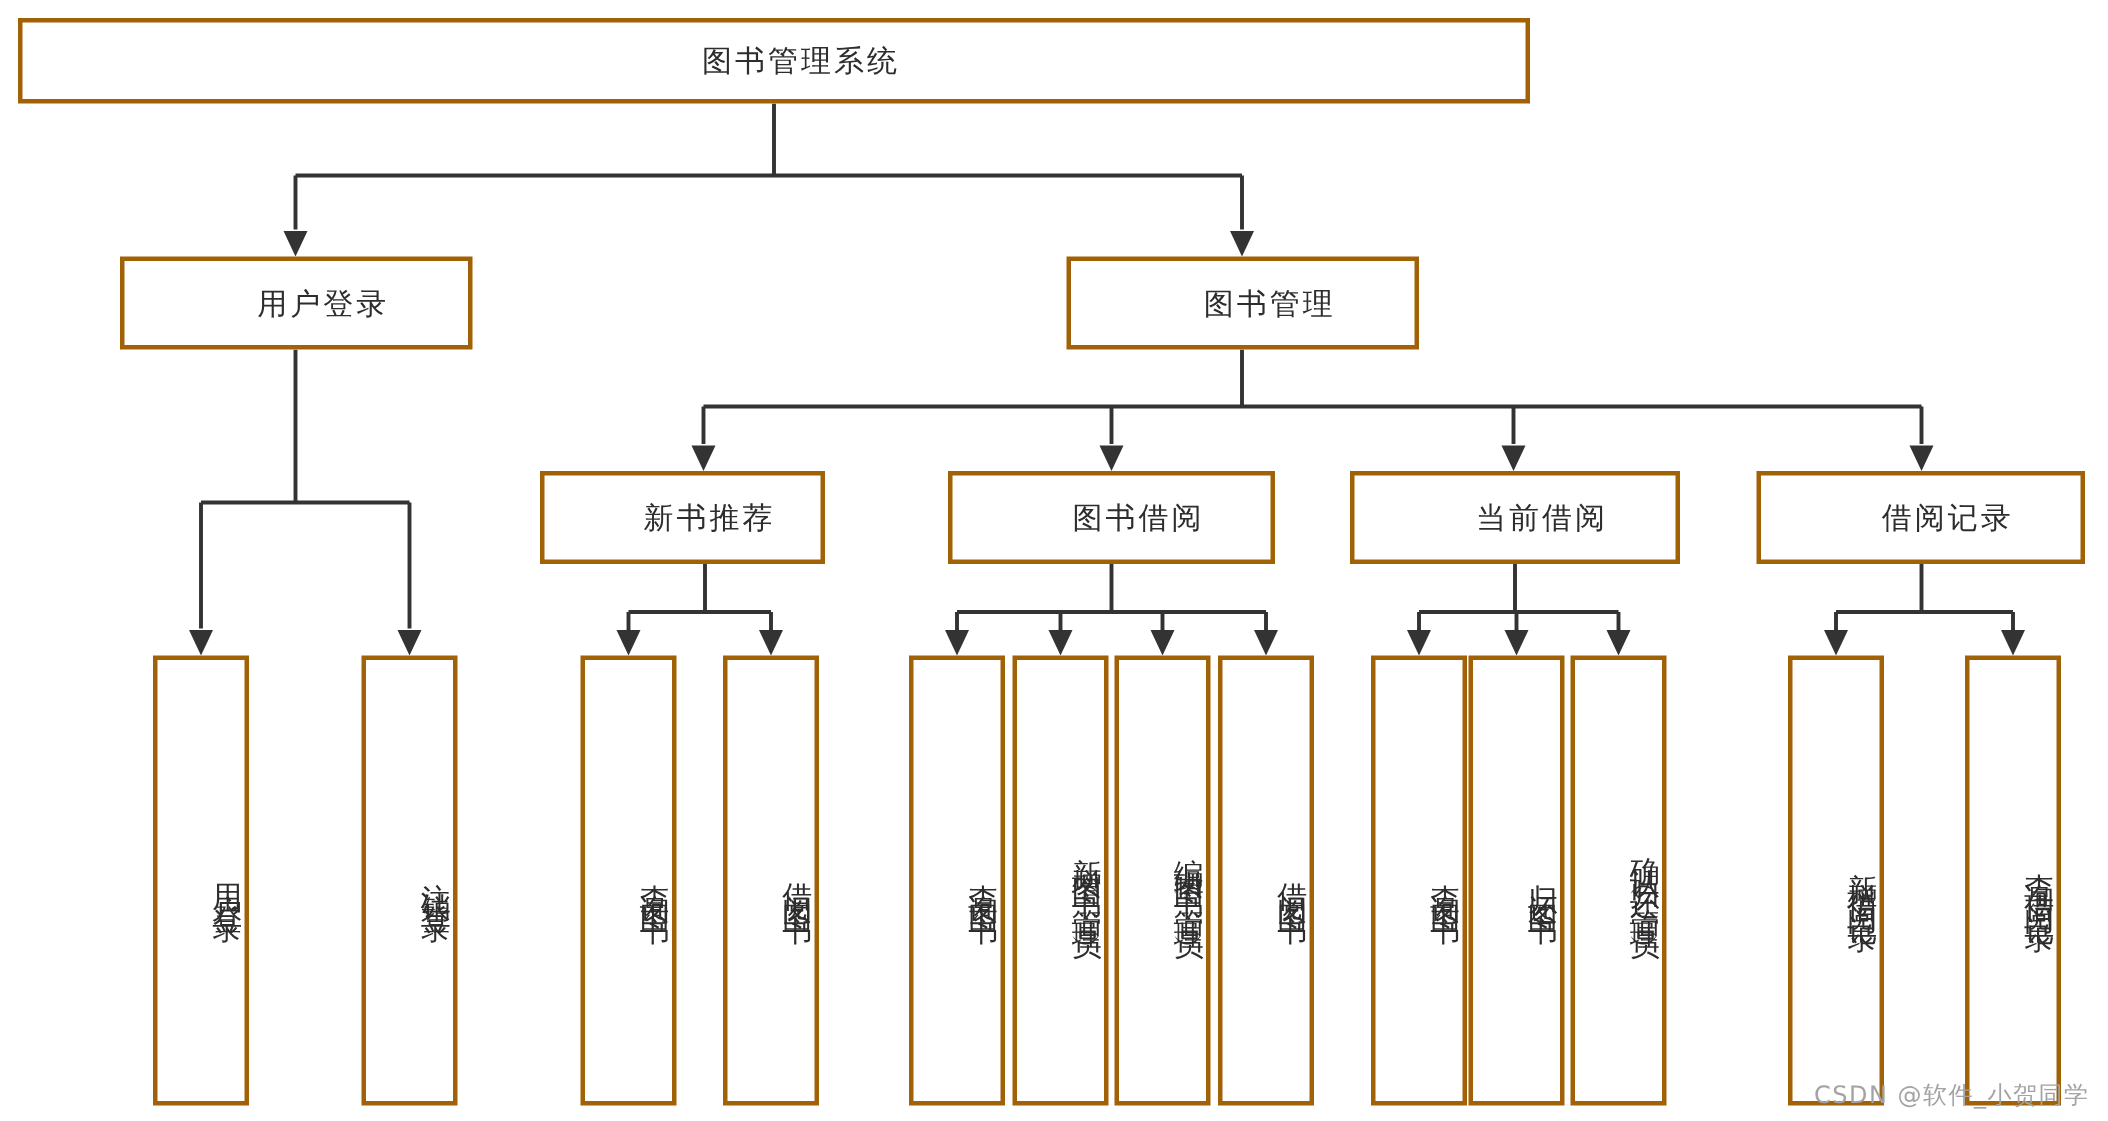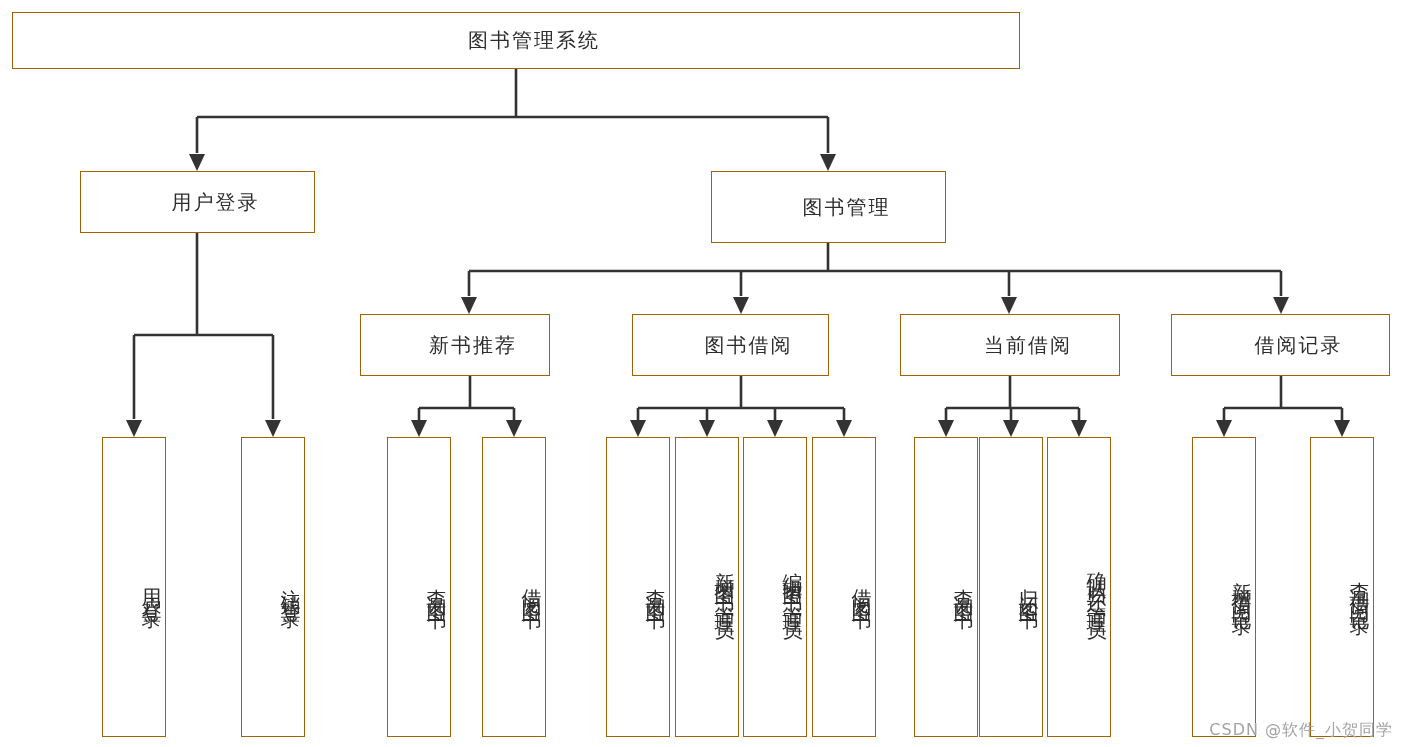--- a/index.html
+++ b/index.html
@@ -8,21 +8,21 @@
     width: 1405px;
     height: 747px;
     background: #ffffff;
     font-family: "DejaVu Sans", sans-serif;
     overflow: hidden;
   }
   svg.wires { position: absolute; left: 0; top: 0; z-index: 1; }
   .node {
     position: absolute;
     box-sizing: border-box;
-    border: 1px solid #a16207;
+    border: 3px solid #a16207;
     background: #ffffff;
     display: flex;
     align-items: center;
     justify-content: center;
     color: #2d2d2d;
     z-index: 2;
     text-align: center;
     padding-left: 36px;
   }
   .node.h { font-size: 20px; letter-spacing: 2px; white-space: nowrap; }
@@ -85,24 +85,24 @@
         <polygon points="1003,420 1019,420 1011,437"></polygon>
         <polygon points="1071,420 1087,420 1079,437"></polygon>
         <polygon points="1216,420 1232,420 1224,437"></polygon>
         <polygon points="1334,420 1350,420 1342,437"></polygon>
       </g>
   </svg>
 
   <div class="node h" style="left:12px; top:12px; width:1008px; height:57px;">图书管理系统</div>
 
   <div class="node h" style="left:80px; top:171px; width:235px; height:62px;">用户登录</div>
-  <div class="node h" style="left:711px; top:171px; width:235px; height:72px;">图书管理</div>
+  <div class="node h" style="left:711px; top:171px; width:235px; height:62px;">图书管理</div>
 
   <div class="node h" style="left:360px; top:314px; width:190px; height:62px;">新书推荐</div>
-  <div class="node h" style="left:632px; top:314px; width:197px; height:62px;">图书借阅</div>
+  <div class="node h" style="left:632px; top:314px; width:218px; height:62px;">图书借阅</div>
   <div class="node h" style="left:1171px; top:314px; width:219px; height:62px;">借阅记录</div>
   <div class="node h" style="left:900px; top:314px; width:220px; height:62px;">当前借阅</div>
 
   <div class="node v" style="left:102px; top:437px; width:64px; height:300px;">用户登录</div>
   <div class="node v" style="left:241px; top:437px; width:64px; height:300px;">注销登录</div>
 
   <div class="node v" style="left:387px; top:437px; width:64px; height:300px;">查询图书</div>
   <div class="node v" style="left:482px; top:437px; width:64px; height:300px;">借阅图书</div>
 
   <div class="node v" style="left:606px; top:437px; width:64px; height:300px;">查询图书</div>

